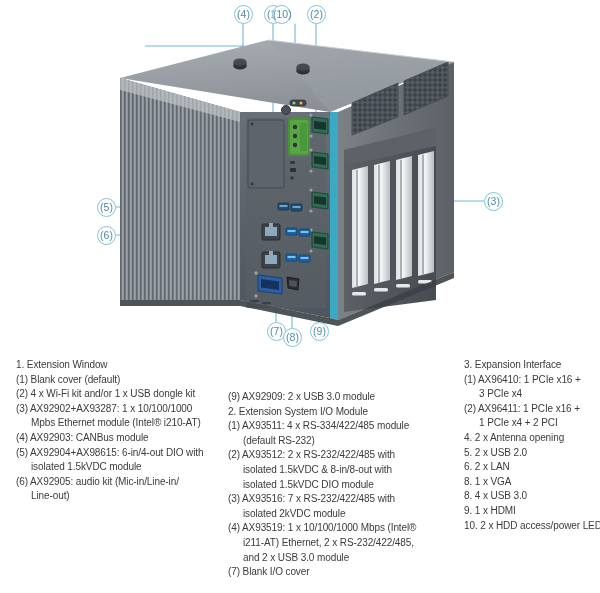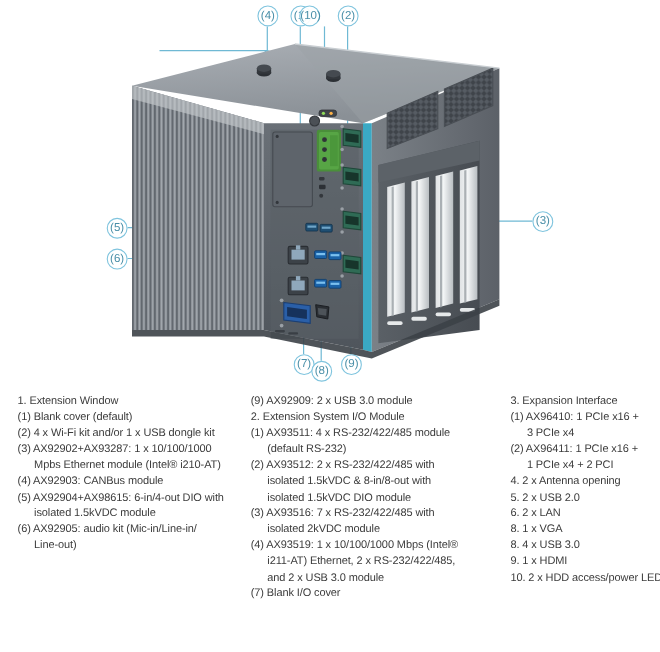--- a/index.html
+++ b/index.html
@@ -47,21 +47,21 @@
   }
   .leg-col {
     position: absolute;
     top: 8px;
     font-size: 10px;
     line-height: 14.6px;
     color: #3b3b3b;
     letter-spacing: -0.1px;
   }
   #col-left   { left: 16px;  width: 208px; }
-  #col-mid    { left: 228px; width: 200px; }
+  #col-mid    { left: 228px; width: 200px; margin-top: 32px; }
   #col-right  { left: 464px; width: 152px; }
 
   .leg-item {
     display: block;
     margin: 0;
     padding: 0 0 0 0;
     white-space: pre-line;
   }
   .leg-item.head { padding-left: 0; }
   .leg-item.sub  { padding-left: 15px; text-indent: -15px; }
@@ -325,21 +325,21 @@
 Mpbs Ethernet module (Intel® i210-AT)</div>
         <div class="leg-item sub">(4)  AX92903: CANBus module</div>
         <div class="leg-item sub">(5)  AX92904+AX98615: 6-in/4-out DIO with
 isolated 1.5kVDC module</div>
         <div class="leg-item sub">(6)  AX92905: audio kit (Mic-in/Line-in/
 Line-out)</div>
       </div>
     <div class="leg-col" id="col-mid">
         <div class="leg-item sub">(9) AX92909: 2 x USB 3.0 module</div>
         <div class="leg-item head">2. Extension System I/O Module</div>
-        <div class="leg-item sub">(1) AX93511: 4 x RS-232/422/485 module
+        <div class="leg-item sub">(1) AX93511: 4 x RS-334/422/485 module
 (default RS-232)</div>
         <div class="leg-item sub">(2) AX93512: 2 x RS-232/422/485 with
 isolated 1.5kVDC &amp; 8-in/8-out with
 isolated 1.5kVDC DIO module</div>
         <div class="leg-item sub">(3) AX93516: 7 x RS-232/422/485 with
 isolated 2kVDC module</div>
         <div class="leg-item sub">(4) AX93519: 1 x 10/100/1000 Mbps (Intel®
 i211-AT) Ethernet, 2 x RS-232/422/485,
 and 2 x USB 3.0 module</div>
         <div class="leg-item sub">(7) Blank I/O cover</div>

